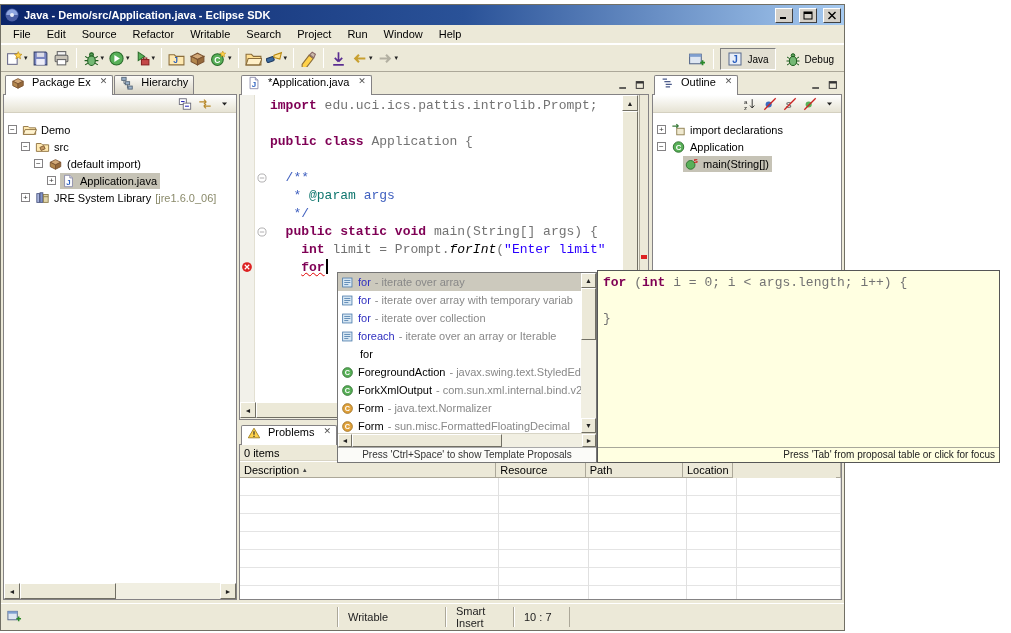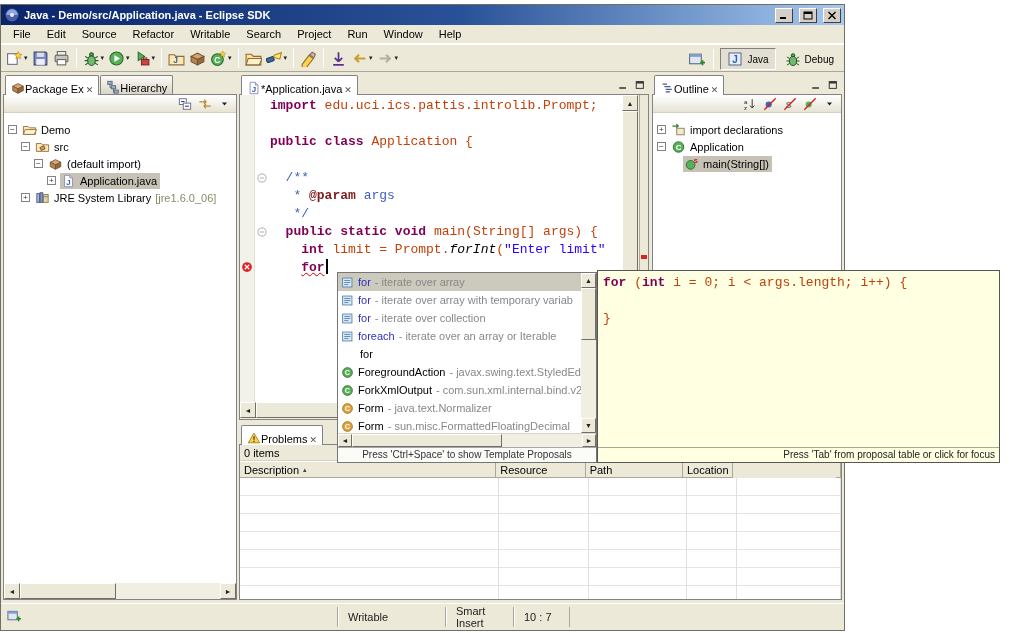--- a/index.html
+++ b/index.html
@@ -24,21 +24,21 @@
   .persp-btn.active{border:1px solid;border-color:#808080 #fff #fff #808080;background:#e2dfd2}
   .persp-label{font-size:10px}
   
   .main{position:absolute;left:0;top:67px;right:0;bottom:27px;background:#ece9d8}
   .panel{position:absolute;display:flex;flex-direction:column}
   .pkg-p{left:2px;top:2px;width:234px;bottom:3px}
   .editor-p{left:238px;top:2px;width:410px;height:346px}
   .outline-p{left:651px;top:2px;right:2px;height:350px}
   .problems-p{left:238px;top:352px;right:2px;bottom:3px}
   .tabs{height:20px;display:flex;align-items:flex-end;gap:1px;padding-left:2px;position:relative;z-index:2}
-  .tab{height:19px;display:flex;align-items:flex-end;gap:0;padding:0 5px;border:1px solid #848284;border-bottom:none;border-radius:2px 2px 0 0;background:linear-gradient(#fcfbf7,#d9d5c6);white-space:nowrap}
+  .tab{height:19px;display:flex;align-items:flex-start;gap:7px;padding:0 5px;border:1px solid #848284;border-bottom:none;border-radius:2px 2px 0 0;background:linear-gradient(#fcfbf7,#d9d5c6);white-space:nowrap}
   .tab.active{background:#fff;height:20px;margin-bottom:-1px}
   .tab-close{font-size:9px;color:#555;margin-left:2px}
   .corner{position:absolute;right:2px;top:4px;display:flex;gap:2px}
   .corner span{width:15px;height:14px;display:flex;align-items:center;justify-content:center}
   .pbody{flex:1;background:#fff;border:1px solid #848284;position:relative;overflow:hidden;z-index:1}
   .view-toolbar{height:18px;background:linear-gradient(#fff,#e6e3d4);border-bottom:1px solid #d4d0c0;display:flex;justify-content:flex-end;align-items:center;gap:3px;padding-right:3px}
   .view-toolbar .vt-btn{width:17px;height:15px;display:flex;align-items:center;justify-content:center}
   
   .tree{position:absolute;left:0;right:0;background:#fff;overflow:hidden;padding-top:8px}
   .pkg-tree{top:18px;bottom:16px}
@@ -55,24 +55,24 @@
   .hscroll,.vscroll{background:#f1efe2;position:absolute}
   .sb-btn{position:absolute;width:16px;height:16px;background:#ece9d8;border:1px solid;border-color:#fff #716f64 #716f64 #fff;display:flex;align-items:center;justify-content:center;font-size:7px;color:#222}
   .sb-thumb{position:absolute;background:#ece9d8;border:1px solid;border-color:#fff #716f64 #716f64 #fff}
   
   .marker-bar{position:absolute;left:0;top:0;bottom:17px;width:15px;background:#f2f1ea;border-right:1px solid #e3e0d2}
   .fold-bar{position:absolute;left:16px;top:0;bottom:17px;width:12px;background:#fff}
   .fold-icon{position:absolute;left:1px}
   .code{position:absolute;left:30px;top:0;right:26px;bottom:17px;padding-top:2px;font:13px/18px "Liberation Mono","DejaVu Sans Mono",monospace;background:#fff;overflow:hidden}
   .code-line{height:18px;white-space:pre}
   .kw{color:#7f0055;font-weight:bold}
-  .pl{color:#c2410c}
+  .pl{color:#737373}
   .str{color:#2a00ff}
   .jd{color:#3f5fbf}
-  .jdtag{color:#7f1d1d;font-weight:bold}
+  .jdtag{color:#0f766e;font-weight:normal}
   .it{font-style:italic}
   .err{color:#7f0055;font-weight:bold;text-decoration:underline wavy #e00000;text-decoration-thickness:1px}
   .caret{display:inline-block;width:2px;height:15px;background:#000;vertical-align:-3px;margin-left:1px}
   .edit-vscroll{right:9px;width:17px;top:0;bottom:17px}
   .overview{position:absolute;right:0;top:0;bottom:17px;width:9px;background:#ece9d8;border-left:1px solid #aca899}
   .ov-err{position:absolute;left:1px;width:6px;height:4px;background:#d22;top:160px}
   .edit-hscroll{left:0;right:26px;bottom:0;height:17px}
   .pkg-hscroll{left:0;right:0;bottom:0;height:16px}
   
   .count-row{height:16px;background:#ece9d8;display:flex;align-items:center;padding-left:4px;border-bottom:1px solid #d8d4c4}

